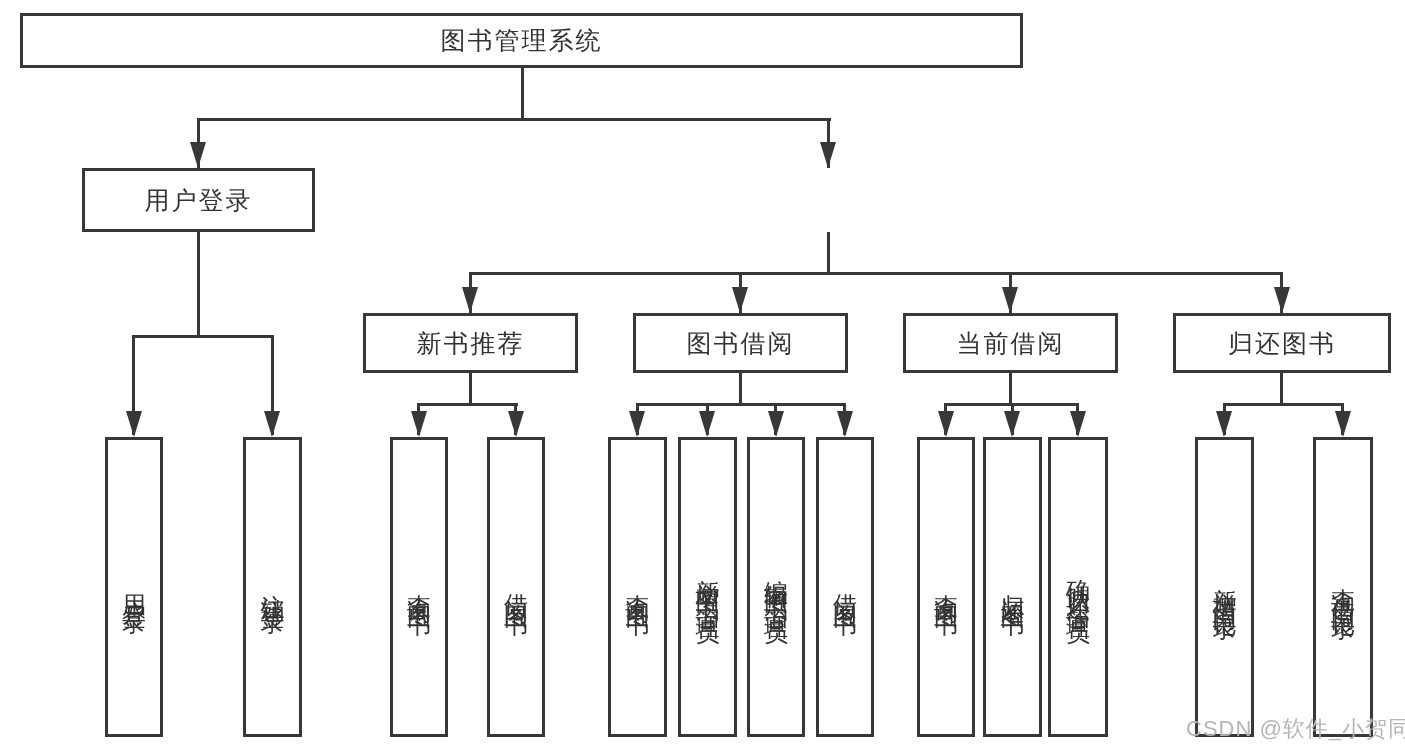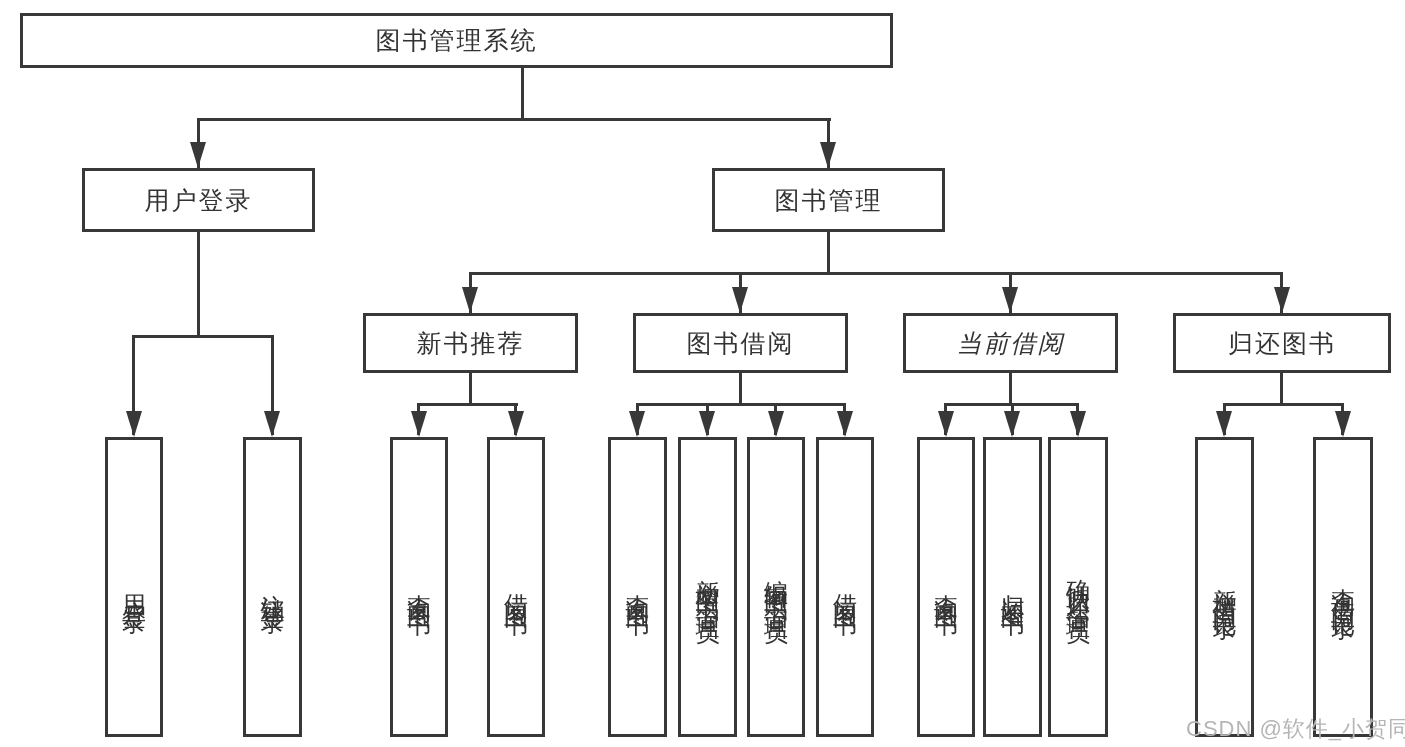--- a/index.html
+++ b/index.html
@@ -95,38 +95,35 @@
   <div class="vline" style="left:1076px;top:403px;height:32px;"></div>
   <div class="arr" style="left:1070px;top:411px;"></div>
 
   <div class="vline" style="left:1280px;top:373px;height:33px;"></div>
   <div class="hline" style="left:1223px;top:403px;width:121px;"></div>
   <div class="vline" style="left:1223px;top:403px;height:32px;"></div>
   <div class="arr" style="left:1216px;top:411px;"></div>
   <div class="vline" style="left:1341px;top:403px;height:32px;"></div>
   <div class="arr" style="left:1335px;top:411px;"></div>
 
-  <div class="node hnode" style="left:20px;top:13px;width:873px;height:55px;">
+  <div class="node hnode" style="left:20px;top:13px;width:1003px;height:55px;">
     <span>图书管理系统</span>
   </div>
 
   <div class="node hnode" style="left:82px;top:168px;width:233px;height:64px;">
     <span>用户登录</span>
-  </div>
-  <div class="node hnode" style="left:712px;top:168px;width:233px;height:64px;">
-    <span>图书管理</span>
   </div>
 
   <div class="node hnode" style="left:363px;top:313px;width:215px;height:60px;">
     <span>新书推荐</span>
   </div>
   <div class="node hnode" style="left:633px;top:313px;width:215px;height:60px;">
     <span>图书借阅</span>
   </div>
-  <div class="node hnode" style="left:903px;top:313px;width:215px;height:60px;font-style:italic;">
+  <div class="node hnode" style="left:903px;top:313px;width:215px;height:60px;">
     <span>当前借阅</span>
   </div>
   <div class="node hnode" style="left:1173px;top:313px;width:218px;height:60px;">
     <span>归还图书</span>
   </div>
 
   <div class="node vnode" style="left:105px;top:437px;width:58px;height:300px;">
     <span class="vtext">用户登录</span>
   </div>
   <div class="node vnode" style="left:243px;top:437px;width:59px;height:300px;">

